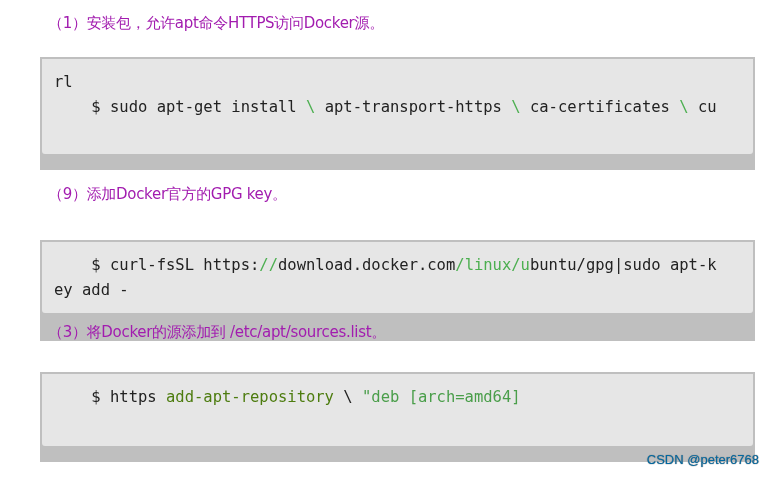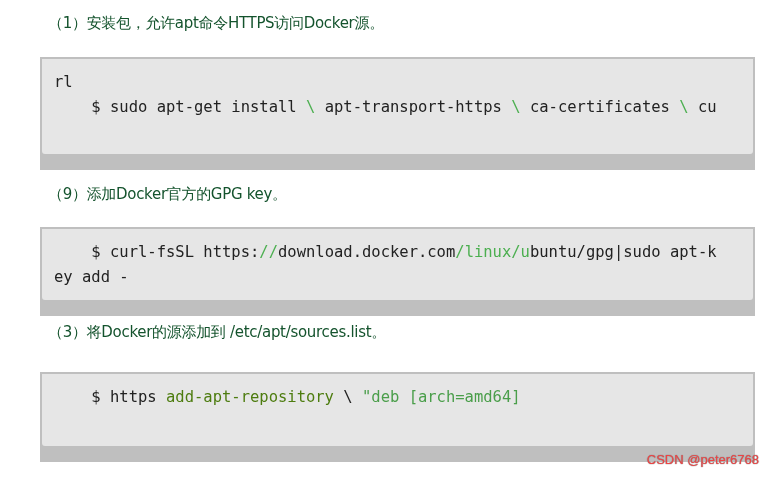--- a/index.html
+++ b/index.html
@@ -1,39 +1,39 @@
 <!DOCTYPE html>
 <html><head>
 <meta charset="utf-8">
 <style>
   html, body { margin: 0; padding: 0; background: #ffffff; }
   body { width: 774px; height: 477px; position: relative; overflow: hidden;
          font-family: "DejaVu Sans", "Liberation Sans", sans-serif; color: #222; }
-  .step { position: absolute; left: 48px; font-size: 15px; color: #14532d; letter-spacing: -0.3px; }
+  .step { position: absolute; left: 48px; font-size: 15px; color: #a21caf; letter-spacing: -0.3px; }
   .codebox { position: absolute; left: 40px; width: 715px; background: #bfbfbf; }
   .codeinner { position: absolute; left: 2px; top: 2px; right: 2px; background: #e6e6e6;
                border-radius: 0 0 3px 3px; box-sizing: border-box; padding: 11px 12px 0 12px;
                font-family: "DejaVu Sans Mono", "Liberation Mono", monospace; font-size: 15.5px;
                line-height: 24.5px; color: #222; white-space: pre; }
   .g { color: #4caf50; }
   .o { color: #4d7c0f; }
   .gs { color: #4a9e4a; }
   .watermark { position: absolute; right: 15px; top: 452px; font-family: "Liberation Sans", sans-serif;
-               font-size: 13px; color: #ef4444; text-shadow: 0 0 1px #888, 0 0 1px #888; text-align: right; }
+               font-size: 13px; color: #0369a1; text-shadow: 0 0 1px #888, 0 0 1px #888; text-align: right; }
 </style>
 </head>
 <body>
 
 <div class="step" style="top:14px;">（1）安装包，允许apt命令HTTPS访问Docker源。</div>
 <div class="codebox" style="top:57px; height:113px;">
   <div class="codeinner" style="height:95px;"><div><span>rl</span></div><div><span>    $ sudo apt-get install </span><span class="g">\</span><span> apt-transport-https </span><span class="g">\</span><span> ca-certificates </span><span class="g">\</span><span> cu</span></div></div>
 </div>
 
 <div class="step" style="top:185px;">（9）添加Docker官方的GPG key。</div>
-<div class="codebox" style="top:227px; height:89px;text-decoration:underline;">
+<div class="codebox" style="top:240px; height:101px;text-decoration:underline;">
   <div class="codeinner" style="height:71px;"><div><span>    $ curl-fsSL https:</span><span class="g">//</span><span>download.docker.com</span><span class="g">/linux/u</span><span>buntu/gpg|sudo apt-k</span></div><div><span>ey add -</span></div></div>
 </div>
 
 <div class="step" style="top:323px;">（3）将Docker的源添加到 /etc/apt/sources.list。</div>
 <div class="codebox" style="top:372px; height:90px;">
   <div class="codeinner" style="height:72px;"><div><span>    $ https </span><span class="o">add-apt-repository</span><span> \ </span><span class="gs">"deb [arch=amd64]</span></div></div>
 </div>
 
 <div class="watermark">CSDN @peter6768</div>
 

